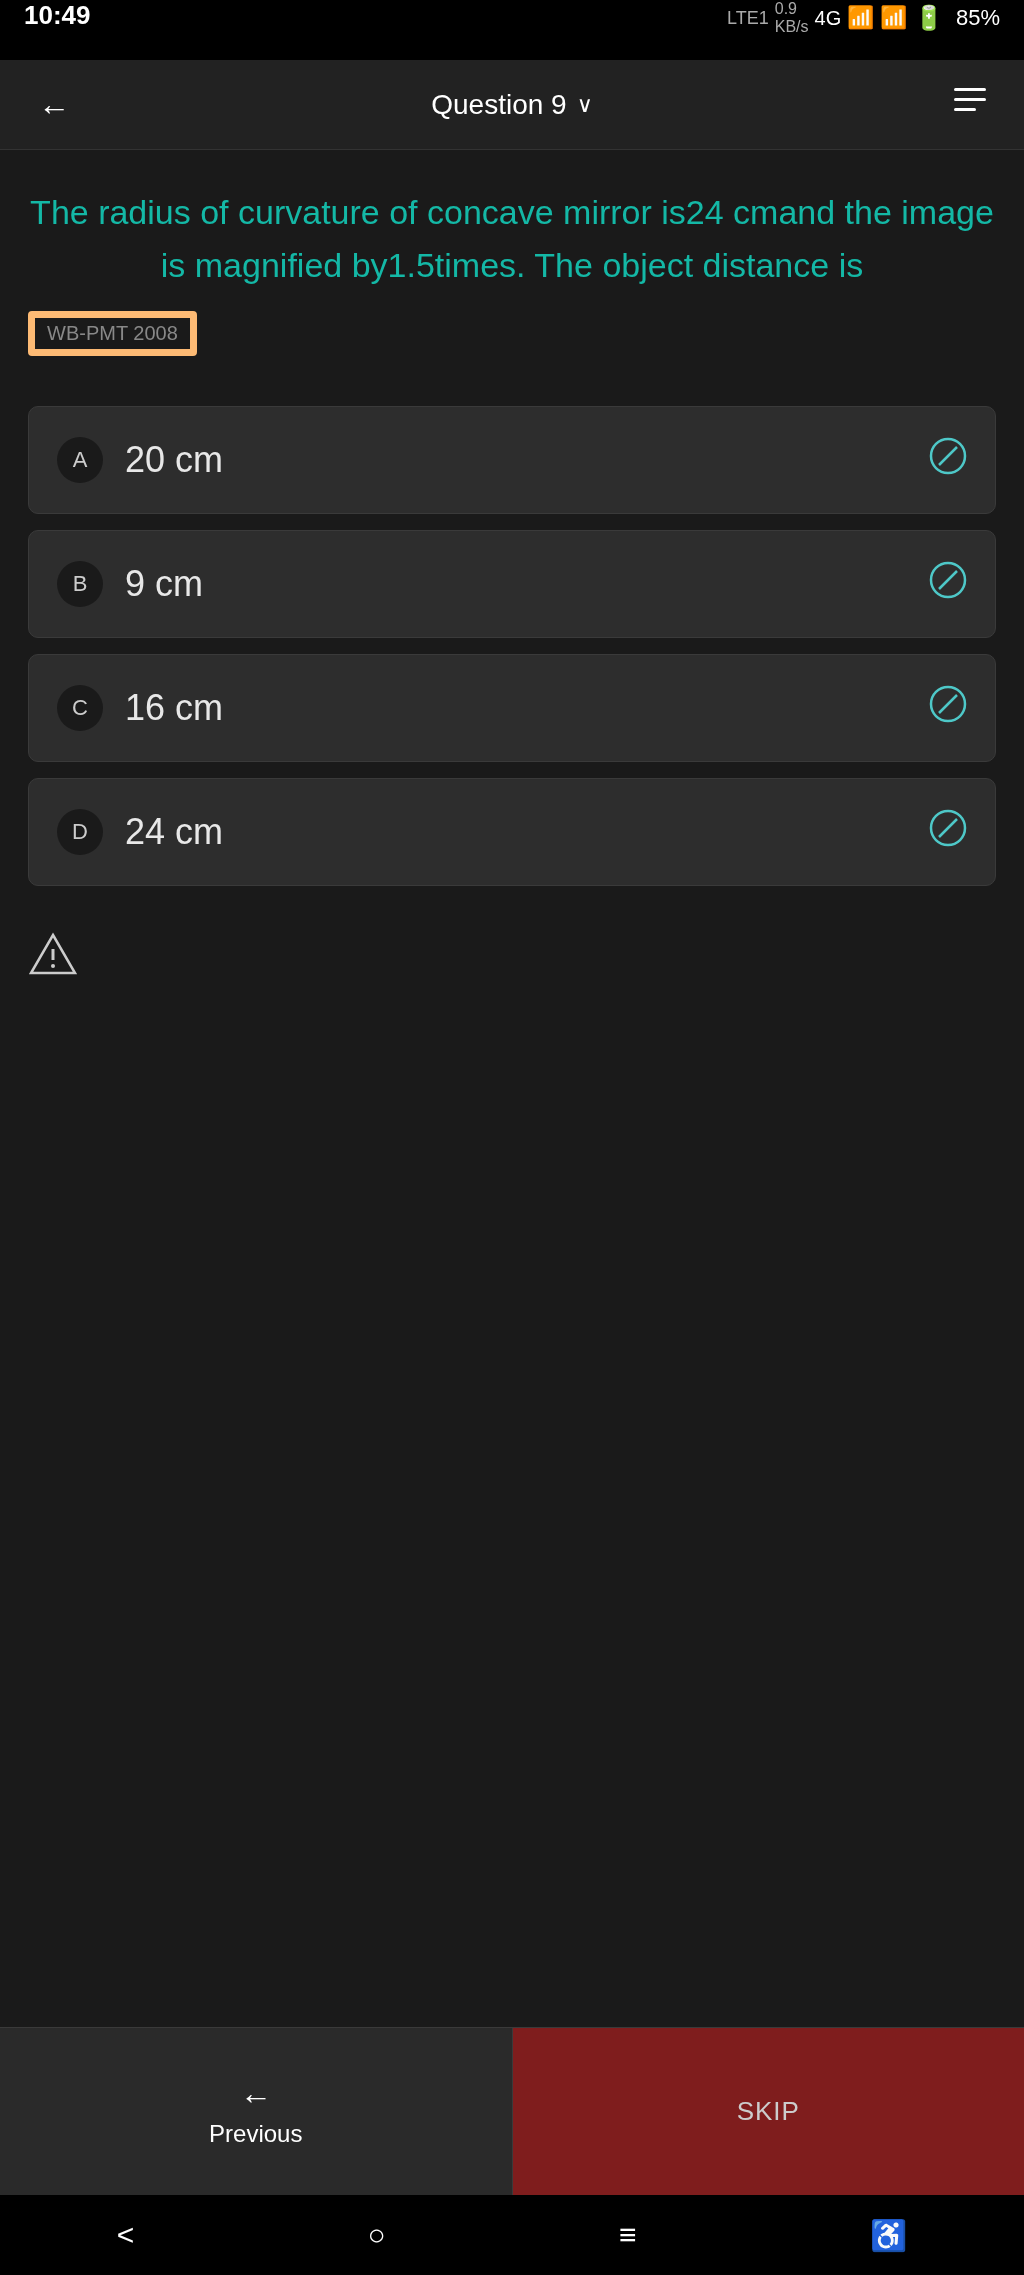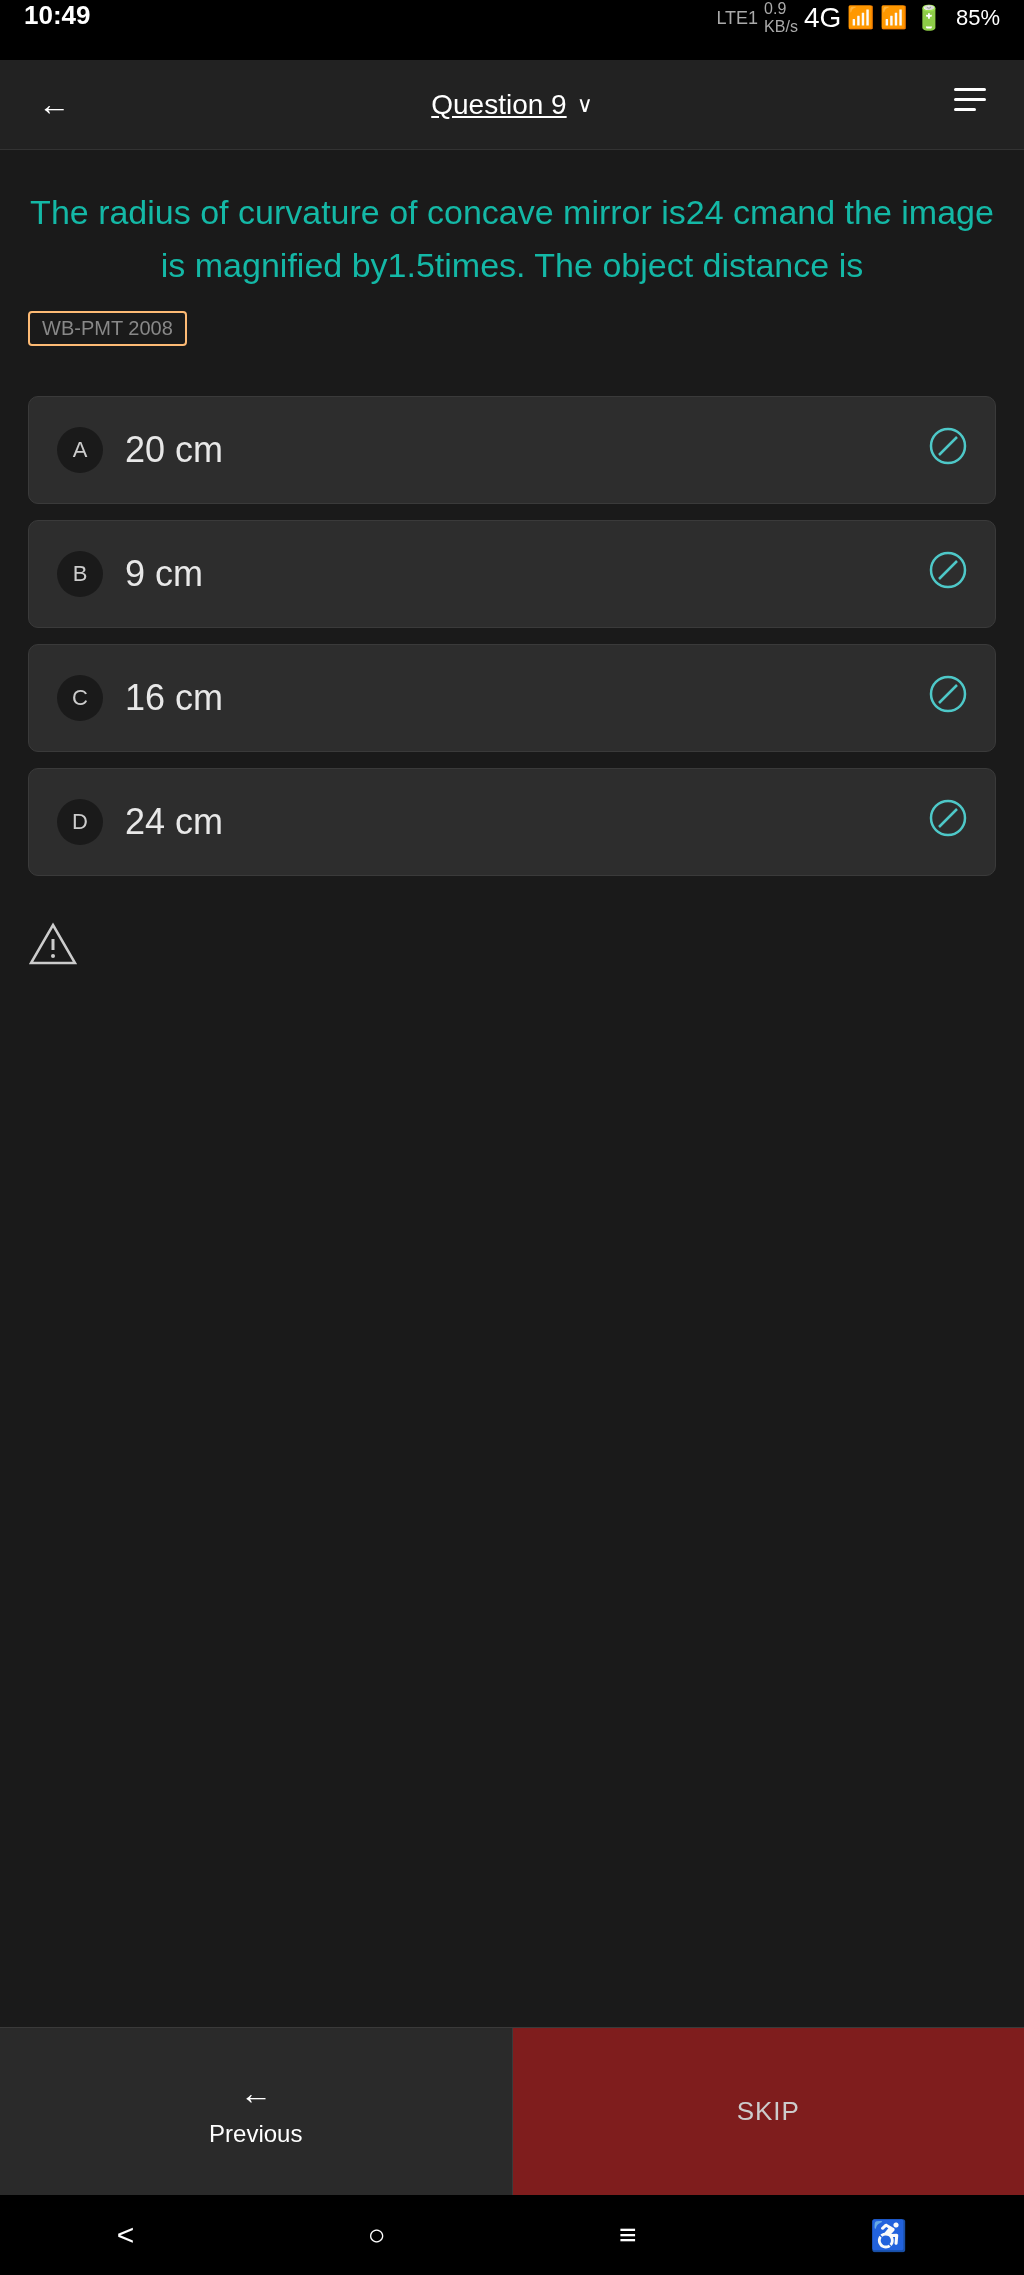--- a/index.html
+++ b/index.html
@@ -59,21 +59,20 @@
     }
     .nav-title-container {
       display: flex;
       align-items: center;
       gap: 10px;
     }
     .nav-title {
       font-size: 28px;
       color: #ffffff;
       font-weight: 400;
-      text-decoration: underline;
     }
     .nav-title-chevron {
       font-size: 22px;
       color: #ffffff;
     }
     .nav-menu-btn {
       font-size: 28px;
       color: #ffffff;
       cursor: pointer;
       padding: 10px;
@@ -88,21 +87,21 @@
       font-size: 34px;
       line-height: 1.55;
       color: #14b8a6;
       font-weight: 400;
       text-align: center;
     }
     .question-source {
       margin-top: 20px;
       font-size: 20px;
       color: #888888;
-      border: 2px solid #fdba74;
+      border: 7px solid #fdba74;
       display: inline-block;
       padding: 4px 12px;
       border-radius: 4px;
     }
 
     
     .options-section {
       padding: 30px 28px 20px 28px;
       display: flex;
       flex-direction: column;
@@ -233,21 +232,21 @@
   </style>
 </head>
 <body>
 
 <div class="status-bar">
   <span class="status-time">10:49</span>
   <div class="status-right">
     <div class="signal-group">
       <span style="font-size:18px;color:#aaa;">LTE1</span>
       <span style="font-size:16px;color:#aaa;">0.9<br>KB/s</span>
-      <span style="font-size:28px;color:#fff;">4G</span>
+      <span style="font-size:20px;color:#fff;">4G</span>
       <span style="font-size:22px;">📶</span>
       <span style="font-size:22px;">📶</span>
       <span style="font-size:24px;">🔋</span>
     </div>
     <span class="battery-text">85%</span>
   </div>
 </div>
 
 <div class="nav-bar">
   <span class="nav-back-btn">←</span>

